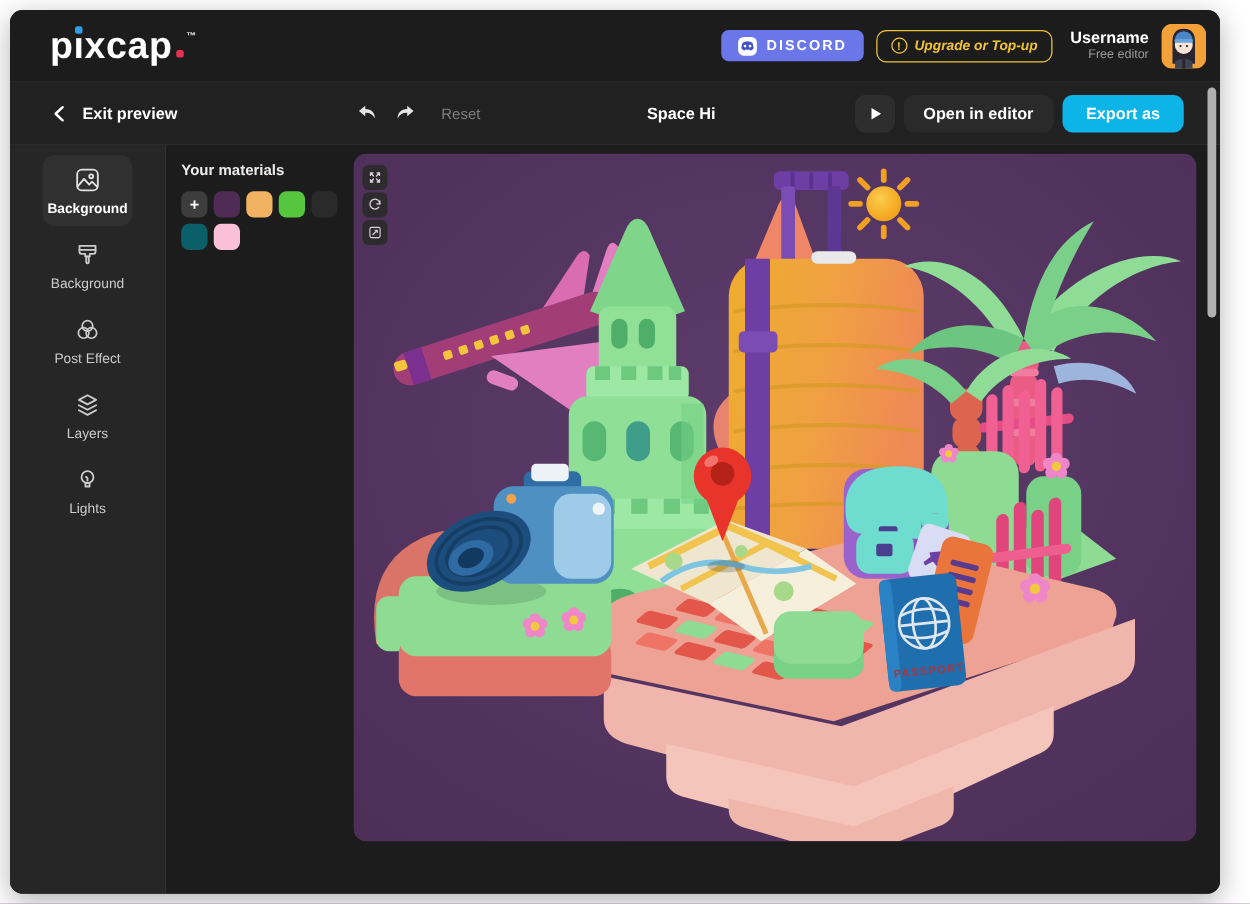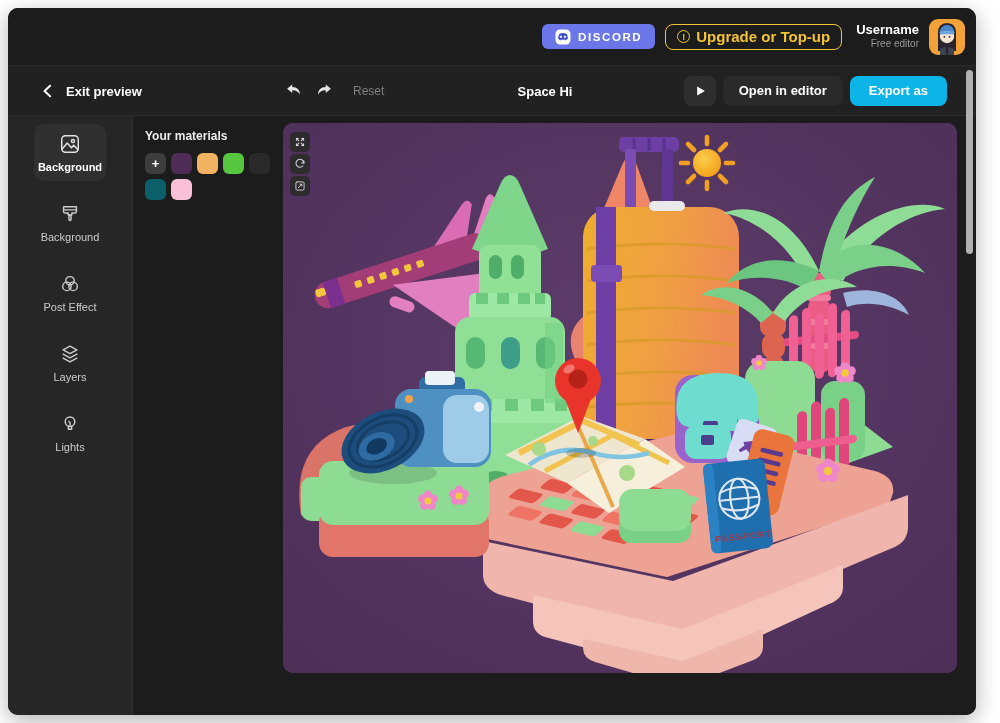--- a/index.html
+++ b/index.html
@@ -29,39 +29,39 @@
   }
   .discord-btn span{color:#fff;font-size:11.5px;font-weight:700;letter-spacing:1.6px;}
   .upgrade-btn{
     height:26px;padding:0 11px;border-radius:8px;background:transparent;
     border:1.5px solid currentColor;display:flex;align-items:center;gap:6px;cursor:pointer;
   }
   .upgrade-btn .bang{
     width:13px;height:13px;border-radius:50%;border:1.4px solid currentColor;
     display:flex;align-items:center;justify-content:center;font-size:9px;font-weight:700;box-sizing:border-box;
   }
-  .upgrade-btn span.lbl{font-size:15px;font-weight:700;color:currentColor;}
+  .upgrade-btn span.lbl{font-size:11px;font-weight:700;color:currentColor;font-style:italic;}
   .user-block{text-align:right;line-height:1.15;margin-left:4px;}
   .user-name{color:#fff;font-size:13px;font-weight:700;}
   .user-tier{color:#9a9a9a;font-size:10px;}
   .avatar{width:36px;height:36px;border-radius:9px;overflow:hidden;flex:0 0 auto;cursor:pointer;}
   
   .toolbar{height:49px;background:#212121;border-bottom:1px solid #2b2b2b;position:relative;}
   .exit-preview{position:absolute;left:32px;top:50%;transform:translateY(-50%);display:flex;align-items:center;gap:11px;cursor:pointer;}
   .exit-preview span{color:#fff;font-size:13px;font-weight:700;}
   .tb-icon-btn{position:absolute;top:50%;transform:translateY(-50%);width:26px;height:26px;display:flex;align-items:center;justify-content:center;cursor:pointer;background:transparent;border:none;padding:0;}
   .reset-label{position:absolute;left:345px;top:50%;transform:translateY(-50%);color:#7f7f7f;font-size:12px;font-weight:400;cursor:pointer;}
   .doc-title{position:absolute;left:537px;top:50%;transform:translate(-50%,-50%);color:#fff;font-size:13px;font-weight:700;}
   .tb-right{position:absolute;right:29px;top:50%;transform:translateY(-50%);display:flex;align-items:flex-end;gap:7px;}
   .play-btn{width:32px;height:30px;border-radius:8px;background:#2e2e2e;border:none;display:flex;align-items:center;justify-content:center;cursor:pointer;}
   .open-editor-btn{height:30px;padding:0 16px;border-radius:8px;background:#2a2a2a;border:none;color:#fff;font-size:13px;font-weight:700;cursor:pointer;font-family:inherit;}
   .export-btn{height:30px;padding:0 19px;border-radius:8px;border:none;color:#fff;font-size:13px;font-weight:700;cursor:pointer;font-family:inherit;}
   
   .content{display:flex;height:599px;}
-  .sidebar{width:125px;background:#262626;border-right:1px solid #303030;box-sizing:border-box;padding-top:8px;display:flex;flex-direction:column;align-items:center;gap:13px;}
+  .sidebar{width:125px;background:#262626;border-right:1px solid #303030;box-sizing:border-box;padding-top:8px;display:flex;flex-direction:column;align-items:center;gap:3px;}
   .side-item{width:72px;border-radius:10px;padding:9px 0 8px;text-align:center;color:#cccccc;font-size:11px;cursor:pointer;}
   .side-item svg{display:block;margin:0 auto 6px;}
   .side-item.selected{background:#303030;color:#fff;font-weight:700;}
   .panel{width:150px;background:#1c1c1c;box-sizing:border-box;padding:13px 12px 0 12px;}
   .panel-title{color:#ececec;font-size:12px;font-weight:600;margin-bottom:10px;}
   .swatches{display:flex;flex-wrap:wrap;gap:5px;width:126px;}
   .swatch{width:21px;height:21px;border-radius:6px;cursor:pointer;}
   .swatch.add{background:#3d3d3d;color:#fff;display:flex;align-items:center;justify-content:center;font-size:13px;font-weight:700;}
   .canvas-area{flex:1;background:#1c1c1c;position:relative;}
   .canvas3d{position:absolute;left:0;top:7px;width:674px;height:550px;border-radius:10px;overflow:hidden;cursor:grab;}
@@ -69,20 +69,25 @@
   .canvas-controls{position:absolute;left:7px;top:9px;display:flex;flex-direction:column;gap:2px;z-index:5;}
   .cc-btn{width:20px;height:20px;border-radius:5px;background:rgba(42,42,42,.92);border:none;display:flex;align-items:center;justify-content:center;cursor:pointer;padding:0;}
   .scrollbar-thumb{position:absolute;right:3px;top:62px;width:7px;height:184px;border-radius:4px;background:#b0b0b0;z-index:9;cursor:pointer;}
 </style>
 </head>
 <body>
 
 <div class="window">
 
   <div class="header">
+    <div class="logo">
+      <span>p<span class="i-wrap">ı<span class="i-dot"></span></span>xcap</span>
+        <span class="p-dot"></span>
+        <span class="tm">™</span>
+    </div>
     <div class="header-right">
       <button class="discord-btn" style="background-color: rgb(107, 119, 233);">
         <svg width="16" height="16" viewBox="0 0 16 16">
           <rect x="0.5" y="0.5" width="15" height="15" rx="4.5" fill="#ffffff"></rect>
           <path d="M4 5.2q4-2.4 8 0l1 4.3q-1.4 1.7-2.9 1.9l-.5-.9q-1.6.5-3.2 0l-.5.9Q4.4 11.2 3 9.5z" fill="#4352c9"></path>
           <circle cx="6" cy="7.8" r="1.1" fill="#ffffff"></circle>
           <circle cx="10" cy="7.8" r="1.1" fill="#ffffff"></circle>
         </svg>
         <span>DISCORD</span>
       </button>

